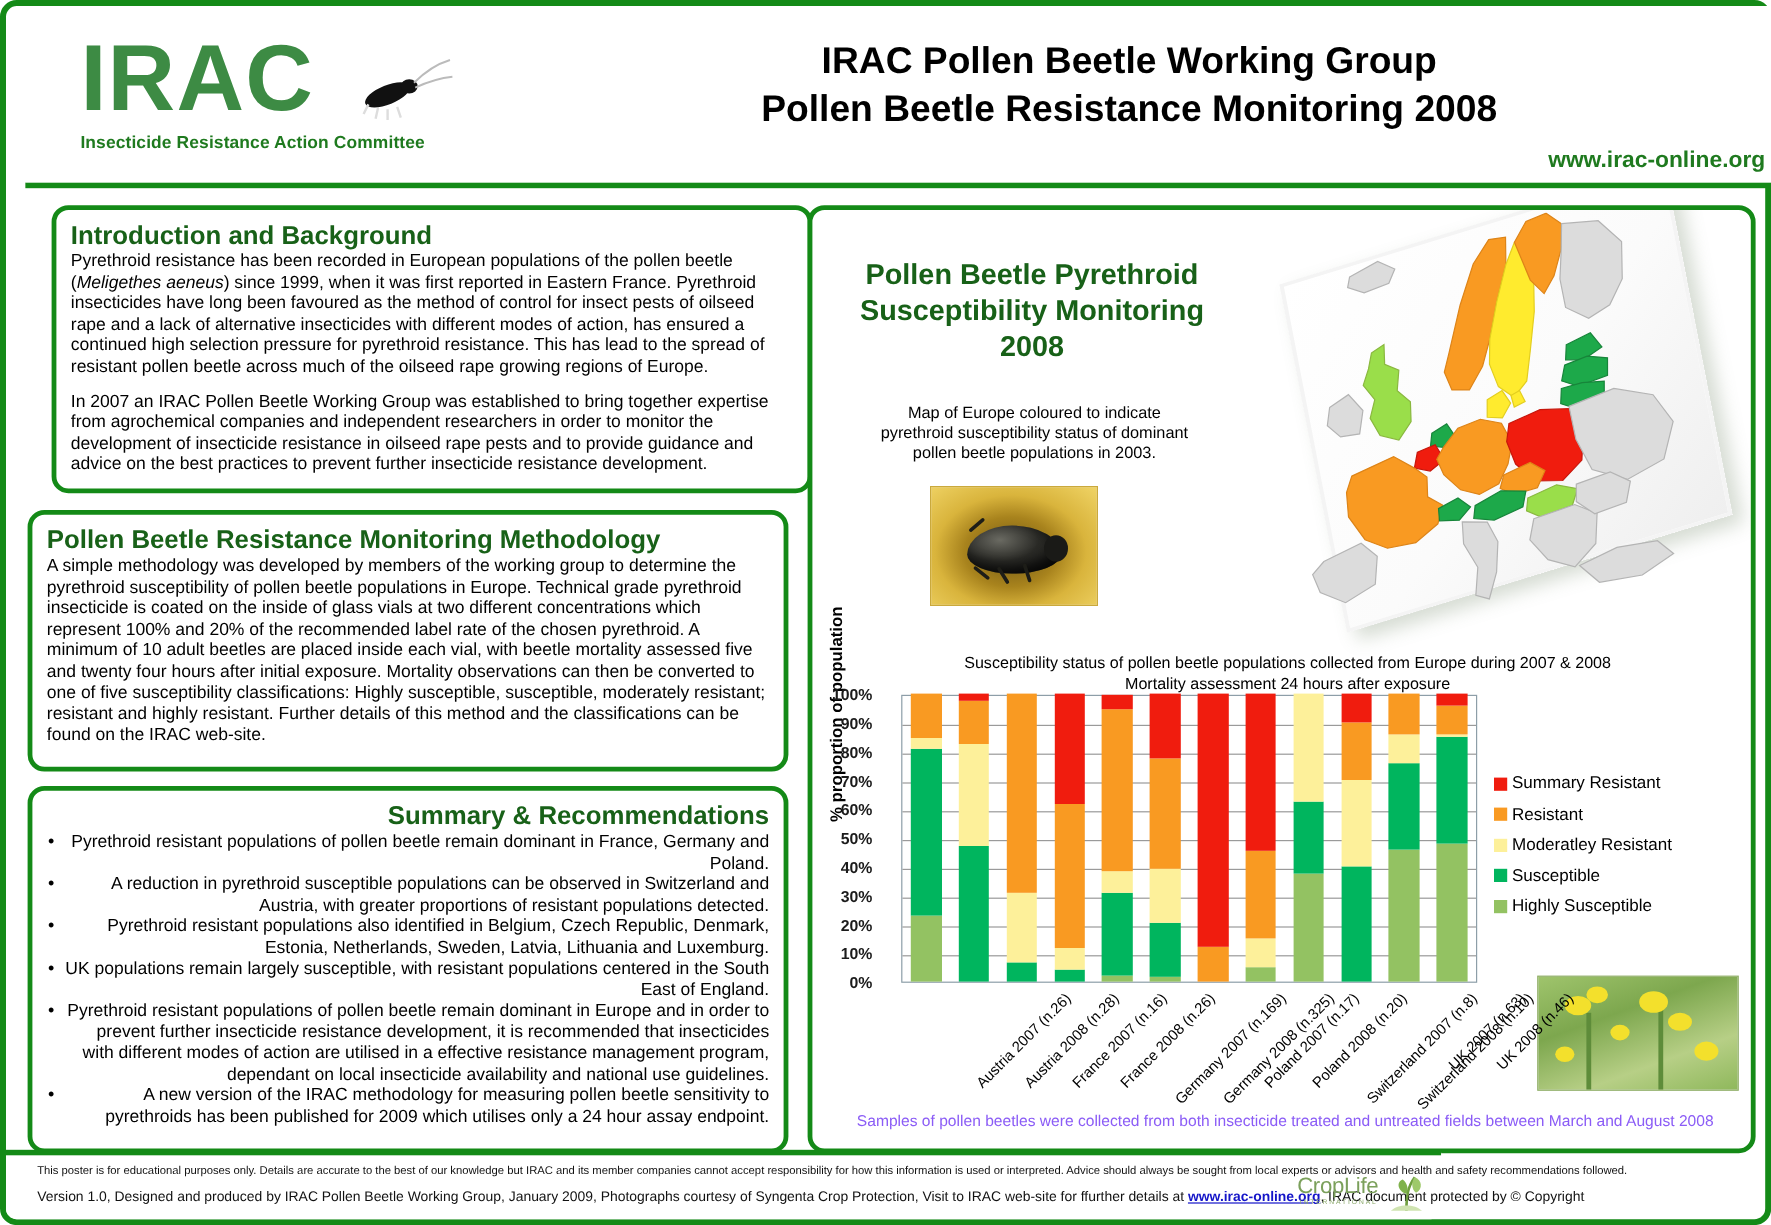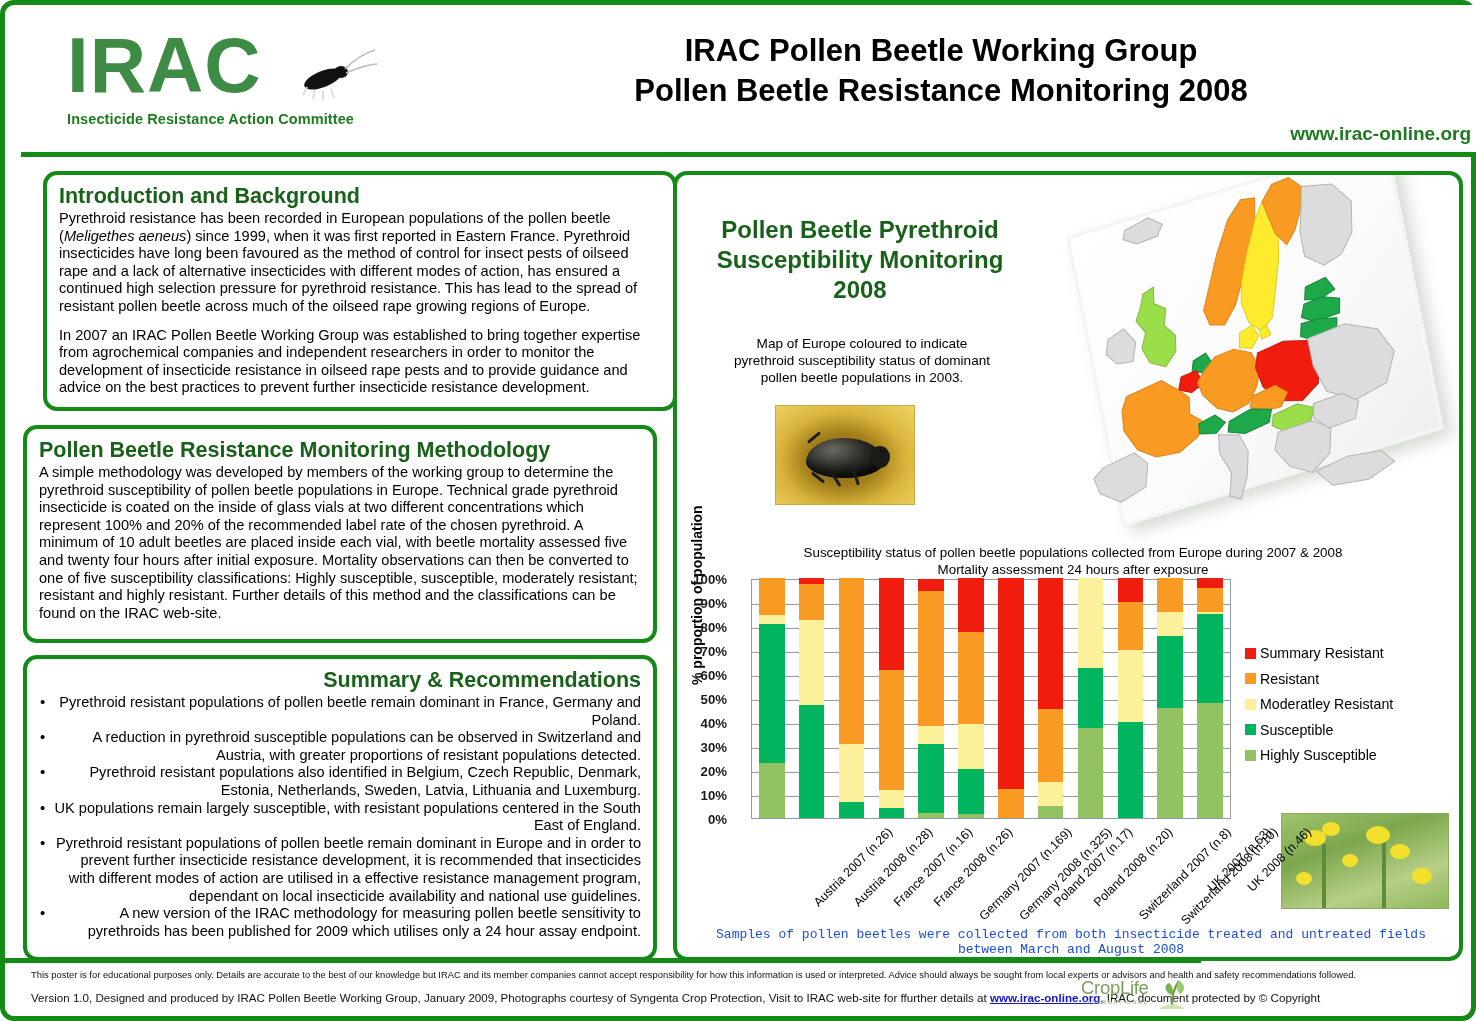--- a/index.html
+++ b/index.html
@@ -182,22 +182,22 @@
     text-align: right;
   }
   #legend {
     position: absolute; left: 560px; top: 66px; width: 210px;
   }
   .legrow { display: flex; align-items: center; margin-bottom: 9.5px; }
   .legswatch { width: 11px; height: 11px; margin-right: 4px; flex: 0 0 auto; }
   .legtext { font-size: 14.2px; color: #000; }
 
   #chart-footnote {
-    position: absolute; left: 16px; bottom: 0; width: 756px;
-    text-align: center; font-size: 13px; color: #1d4ed8; font-family: Liberation Mono, monospace;
+    position: absolute; left: 16px; bottom: 16px; width: 756px;
+    text-align: center; font-size: 13px; color: #8b5cf6;
   }
 
   
   #footer {
     position: absolute; left: 0; bottom: 0; width: 1196px; height: 58px;
     border-top: 5px solid #148a17;
     background: #fff;
     border-radius: 0 0 9px 9px;
   }
   #foot-line1 {

